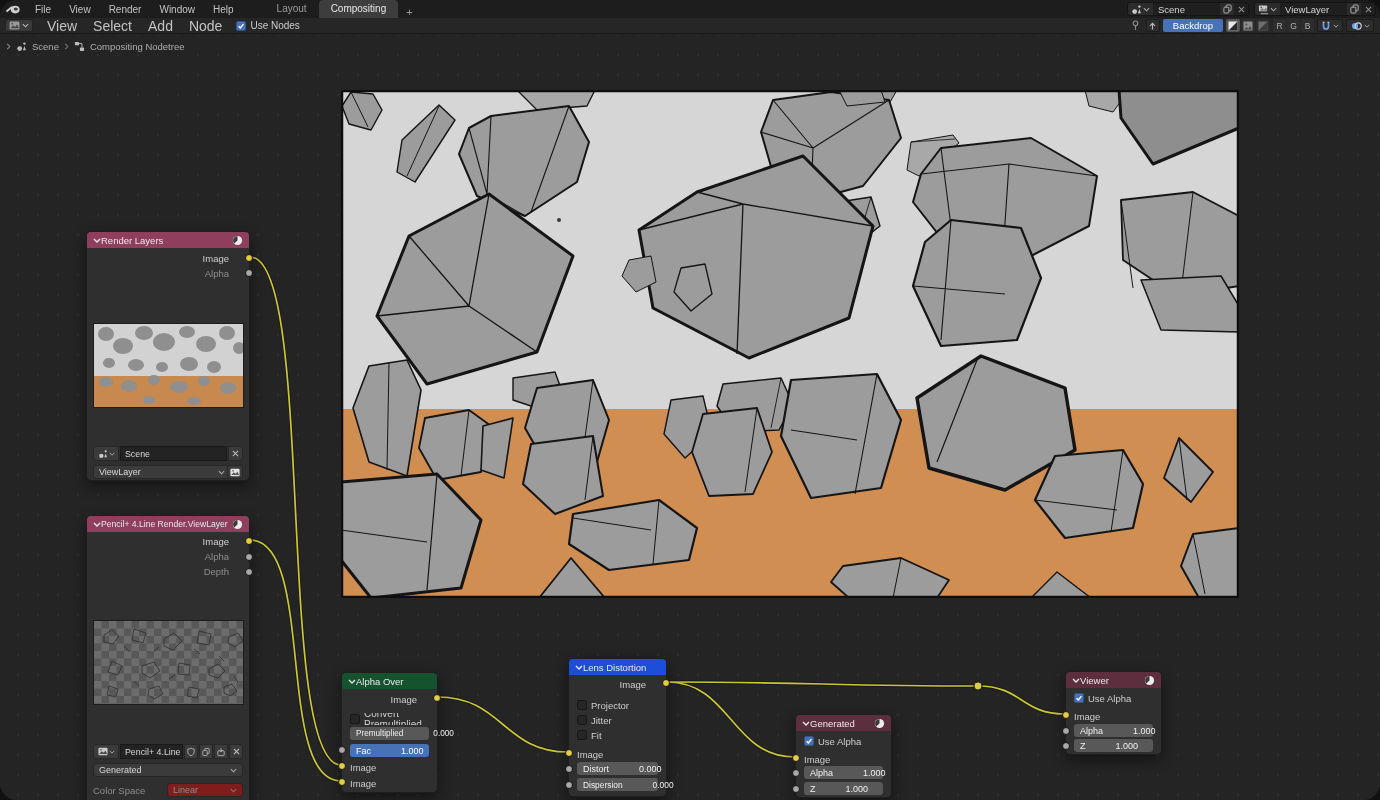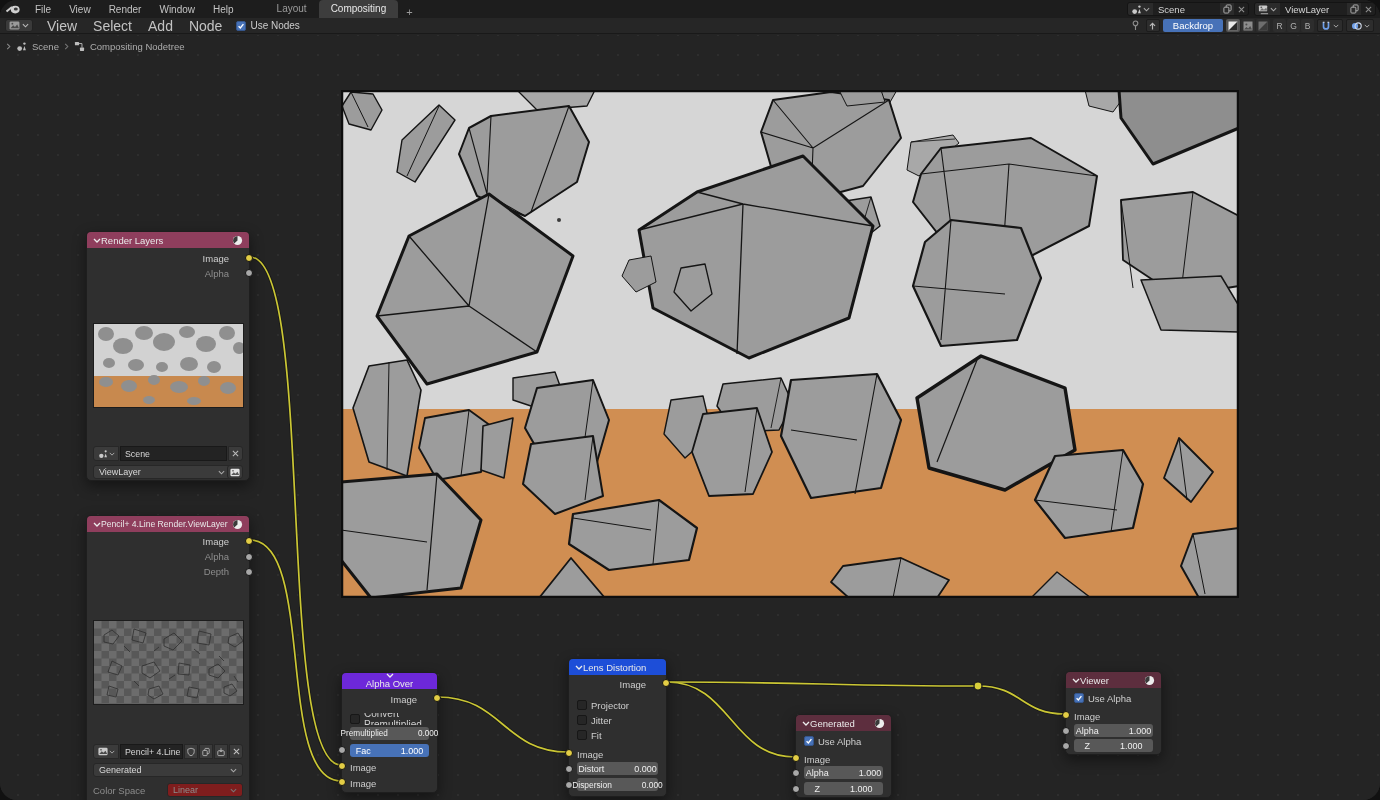--- a/index.html
+++ b/index.html
@@ -43,29 +43,29 @@
     background-image:radial-gradient(#2e2e2e 1px, rgba(0,0,0,0) 1.3px); background-size:20px 20px; background-position:8px 10px; }
   .breadcrumb { position:absolute; left:6px; top:6px; display:flex; align-items:center; gap:5px; color:#adadad; font-size:9.5px; z-index:4; }
 
   .backdrop-svg { position:absolute; left:341px; top:55px; z-index:1; }
   .wires-svg { position:absolute; left:0; top:-35px; z-index:2; pointer-events:none; }
 
   
   .node { position:absolute; background:#2f2f2f; border:1px solid #1e1e1e; border-radius:5px; box-shadow:0 5px 14px rgba(0,0,0,.45); z-index:3; font-size:9.5px; color:#cfcfcf; }
   .nheader { position:absolute; left:0; right:0; top:0; height:16px; border-radius:4px 4px 0 0; display:flex; align-items:center; gap:0; padding:0 6px; color:#e9e9e9; font-size:9.5px; white-space:nowrap; overflow:hidden; }
   .hd-input { background:#8f3e5d; }
-  .hd-color { background:#6d28d9;flex-direction:column; }
+  .hd-color { background:#14532d; }
   .hd-distort { background:#1d4ed8; }
   .hd-output { background:#5d2e3e; }
   .nrow { position:absolute; left:0; right:12px; height:13px; display:flex; align-items:flex-end; padding:0 8px; white-space:nowrap; }
   .nrow.right { justify-content:flex-end; }
   .sock { position:absolute; width:8px; height:8px; border-radius:50%; border:1px solid #121212; z-index:5; }
   .sock.l { left:-4px; } .sock.r { right:-4px; }
   .sock.yellow { background:#e3cd45; } .sock.gray { background:#a8a8a8; }
-  .nfield { position:absolute; left:8px; right:8px; height:13px; background:#585858; border-radius:3px; display:flex; align-items:center; justify-content:center; padding:0 6px; color:#efefef; font-size:9px;gap:30px; }
+  .nfield { position:absolute; left:8px; right:8px; height:13px; background:#585858; border-radius:3px; display:flex; align-items:center; justify-content:flex-start; padding:0 6px; color:#efefef; font-size:9px;gap:30px; }
   .nfield.blue { background:#4772b8; color:#fff; }
   .ndrop { position:absolute; height:14px; background:#3b3b3b; border:1px solid #272727; border-radius:3px; display:flex; align-items:center; justify-content:space-between; padding:0 5px; color:#d8d8d8; font-size:9px; }
   .ncheck { position:absolute; left:8px; right:4px; height:12px; display:flex; align-items:center; gap:4px; overflow:hidden; }
   .preview { position:absolute; left:6px; width:151px; height:85px; border:1px solid #1c1c1c; }
   .dbrow { position:absolute; left:6px; right:6px; height:15px; display:flex; align-items:stretch; gap:1px; }
   .db-seg { background:#3b3b3b; border:1px solid #272727; display:flex; align-items:center; justify-content:center; gap:1px; padding:0 2px; }
   .db-name { flex:1; background:#232323; border:1px solid #191919; color:#d8d8d8; font-size:8.8px; display:flex; align-items:center; padding:0 4px; overflow:hidden; white-space:nowrap; }
   .dim { color:#8d8d8d; }
   .tinytext { font-size:8.6px; }
 </style>

